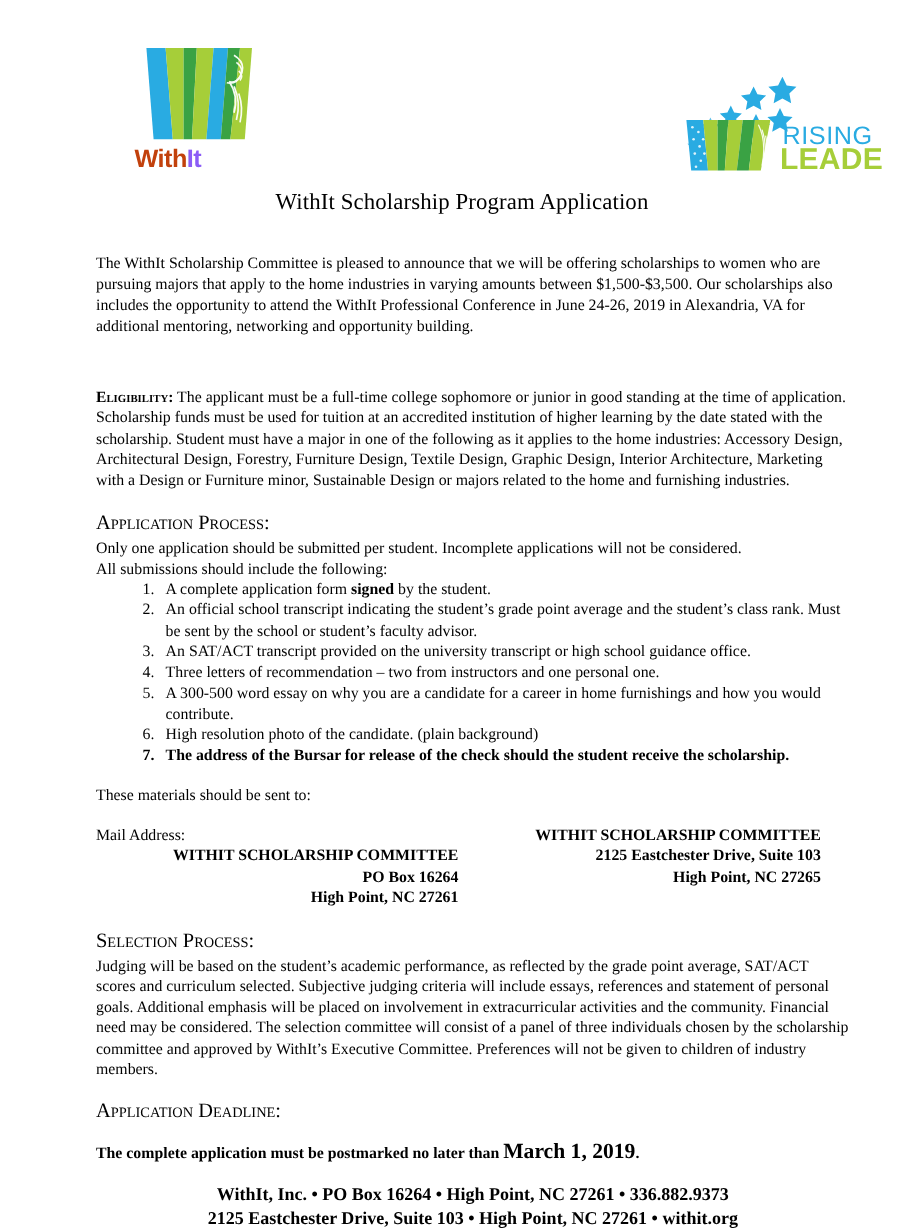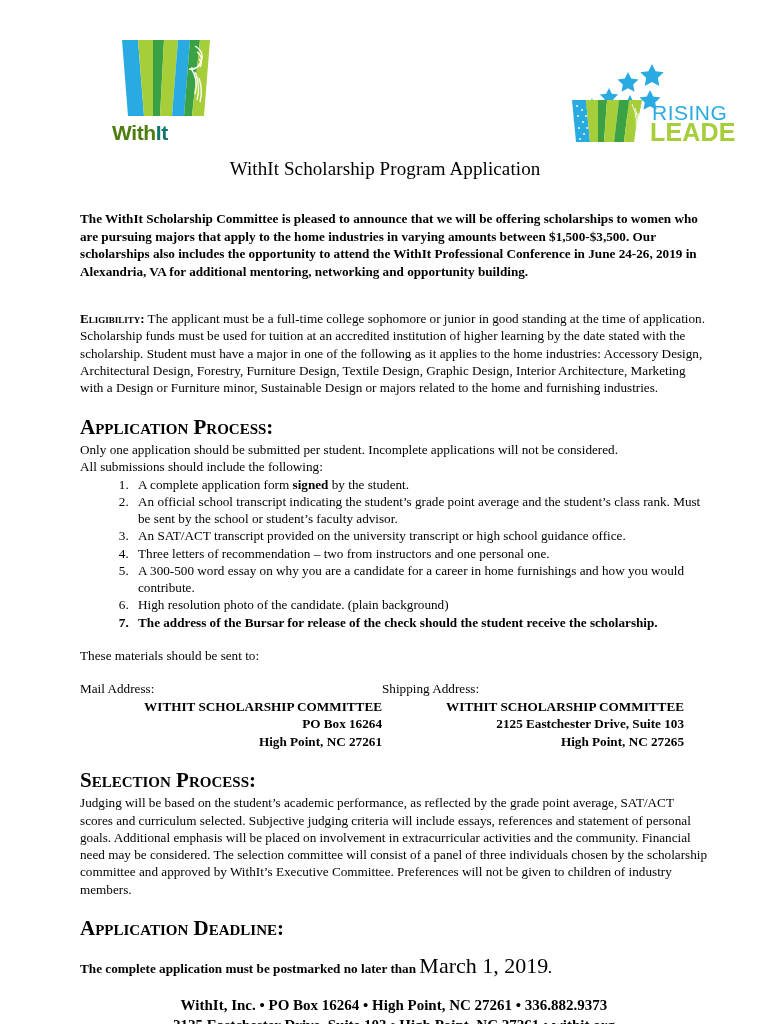--- a/index.html
+++ b/index.html
@@ -43,22 +43,22 @@
   }
   .logo-withit .wordmark {
     font-family: "Liberation Sans", "DejaVu Sans", sans-serif;
     font-weight: bold;
     font-size: 21px;
     letter-spacing: -0.4px;
     margin-top: 4px;
     margin-left: 0px;
     line-height: 1;
   }
-  .logo-withit .wordmark .w1 { color: #4d7c0f; }
-  .logo-withit .wordmark .w2 { color: #0f766e; }
+  .logo-withit .wordmark .w1 { color: #c2410c; }
+  .logo-withit .wordmark .w2 { color: #8b5cf6; }
 
   .logo-rising {
     position: absolute;
     left: 556px;
     top: 40px;
     width: 180px;
     height: 105px;
   }
   .logo-rising svg { display: block; }
 
@@ -72,45 +72,45 @@
     letter-spacing: 0.1px;
   }
 
   
   .content {
     padding: 0 62px 0 80px;
     font-size: 13.2px;
     line-height: 1.30;
   }
   .intro {
-    font-weight: bold;
+    font-weight: normal;
     margin-top: 30px;
-    margin-bottom: 4px;
+    margin-bottom: 16px;
     line-height: 1.33;
     padding-right: 2px;
   }
   .para {
     margin-top: 0;
     margin-bottom: 0;
     line-height: 1.31;
   }
   .spacer-lg { height: 26px; }
   .spacer-md { height: 16px; }
   .spacer-sm { height: 11px; }
   .sc-head-inline {
     font-weight: bold;
     font-variant: small-caps;
     font-size: 13px;
   }
   .section-heading {
     margin: 0;
     padding: 0;
-    font-weight: bold;
+    font-weight: normal;
     font-variant: small-caps;
-    font-size: 21px;
+    font-size: 17px;
     line-height: 1.35;
   }
 
   ol.req-list {
     margin: 0;
     padding-left: 52px;
     line-height: 1.31;
   }
   ol.req-list li {
     padding-left: 6px;
@@ -128,22 +128,22 @@
   .addr-label { font-weight: normal; }
   .addr-line { font-weight: bold; text-align: right; }
 
   
   .deadline-line {
     font-weight: bold;
     font-size: 13.2px;
     line-height: 1.2;
   }
   .deadline-date {
-    font-size: 22px;
-    font-weight: normal;
+    font-size: 18px;
+    font-weight: bold;
   }
 
   
   .footer {
     text-align: center;
     font-weight: bold;
     font-size: 15px;
     line-height: 1.32;
   }
 </style>
@@ -250,21 +250,20 @@
     <div class="spacer-md"></div>
 
     <div class="addresses">
       <div class="addr-col">
         <div class="addr-label">Mail Address:</div>
         <div class="addr-line">WITHIT SCHOLARSHIP COMMITTEE</div>
         <div class="addr-line">PO Box 16264</div>
         <div class="addr-line">High Point, NC 27261</div>
       </div>
       <div class="addr-col">
-        <div class="addr-label">Shipping Address:</div>
         <div class="addr-line">WITHIT SCHOLARSHIP COMMITTEE</div>
         <div class="addr-line">2125 Eastchester Drive, Suite 103</div>
         <div class="addr-line">High Point, NC 27265</div>
       </div>
     </div>
 
     <div class="spacer-md"></div>
 
     <div class="section-heading">Selection Process:</div>
     <p class="para">Judging will be based on the student’s academic performance, as reflected by the grade point average, SAT/ACT scores and curriculum selected.  Subjective judging criteria will include essays, references and statement of personal goals.  Additional emphasis will be placed on involvement in extracurricular activities and the community.  Financial need may be considered. The selection committee will consist of a panel of three individuals chosen by the scholarship committee and approved by WithIt’s Executive Committee.  Preferences will not be given to children of industry members.</p>

